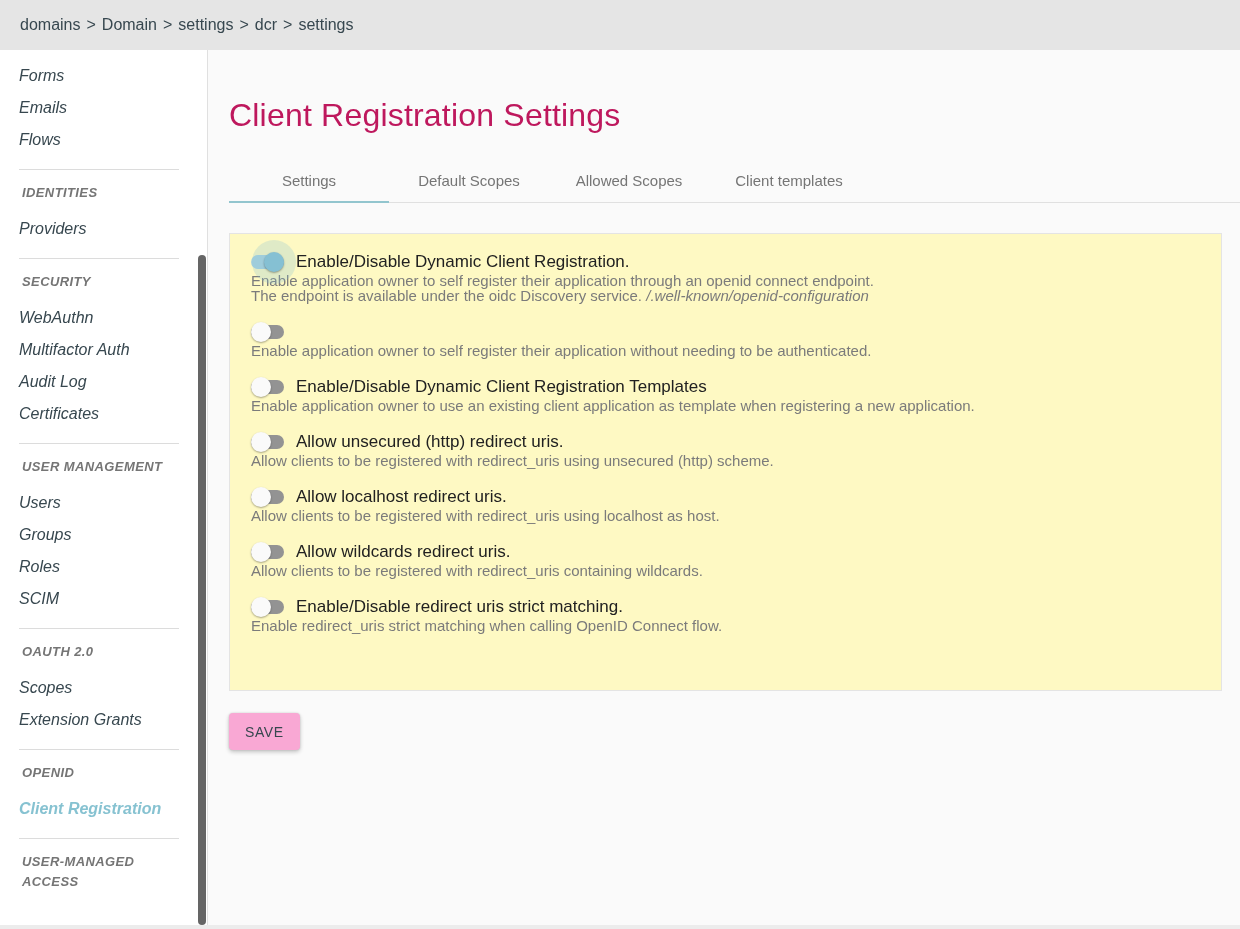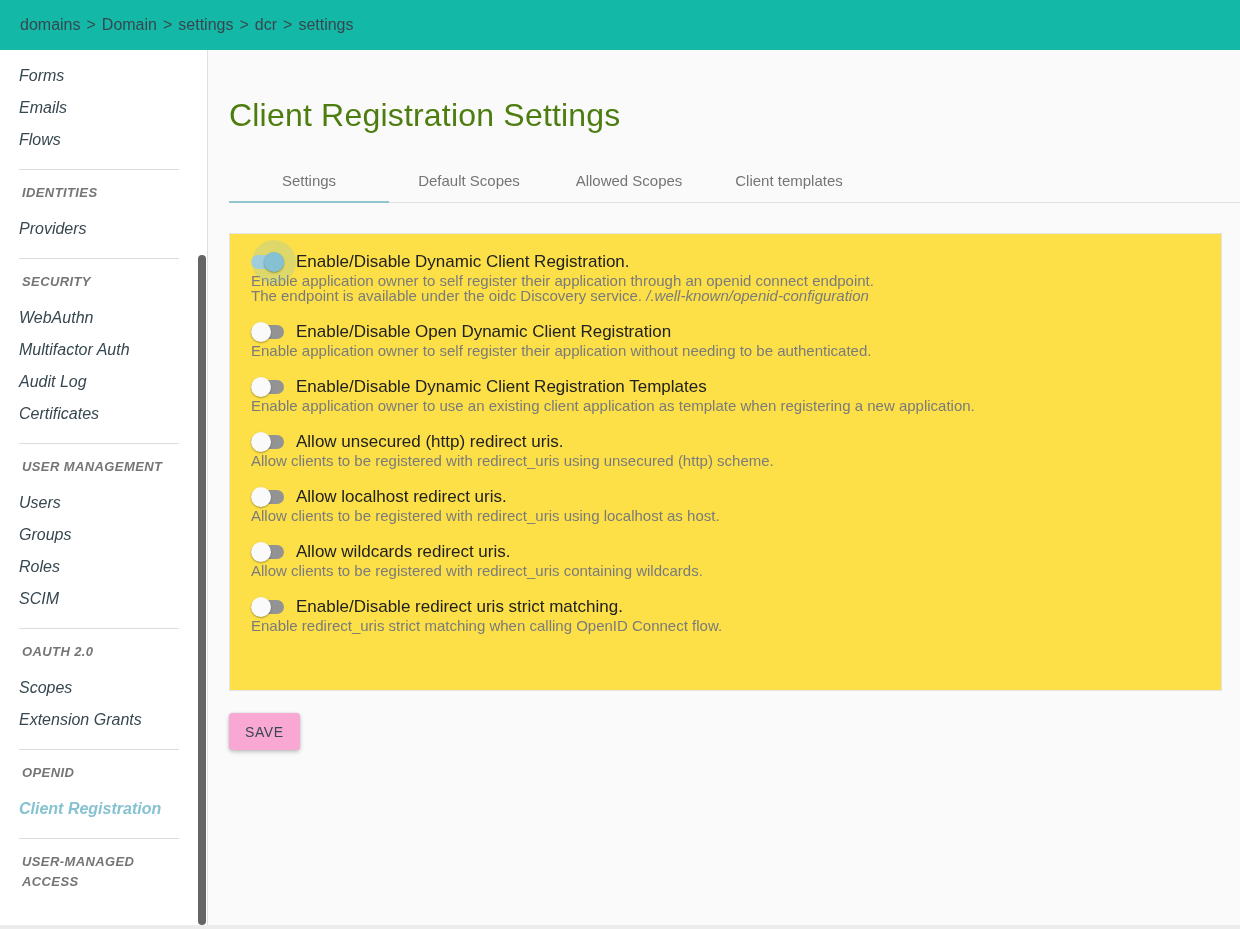--- a/index.html
+++ b/index.html
@@ -3,21 +3,21 @@
 <meta charset="utf-8">
 <style>
   * { box-sizing: border-box; }
   html,body { margin:0; padding:0; }
   body {
     width:1240px; height:929px; position:relative; overflow:hidden;
     background:#ffffff; font-family:"Liberation Sans", sans-serif;
     color:#37474f;
   }
   
-  .header { height:50px; display:flex; align-items:center; padding-left:20px; background:#14b8a6; }
+  .header { height:50px; display:flex; align-items:center; padding-left:20px; background:#e5e5e5; }
   .breadcrumb { font-size:16px; color:#37474f; }
   .bc-item { color:#37474f; }
   .bc-item.link { cursor:pointer; }
   .bc-sep { color:#37474f; margin:0 6px; }
 
   .layout { display:flex; height:879px; }
 
   
   .sidebar {
     width:208px; min-width:208px; background:#fff; position:relative;
@@ -34,35 +34,35 @@
     letter-spacing:0.4px; line-height:20px; margin:4px 0 10px; width:165px;
   }
   .sidebar-scrollbar {
     position:absolute; top:205px; left:198px; width:8px; height:670px;
     background:#656565; border-radius:4px; cursor:pointer;
   }
 
   
   .main { flex:1; background:#fafafa; padding:0 18px 0 21px; position:relative; }
   .page-title {
-    font-size:32px; font-weight:400; color:#4d7c0f; margin:46px 0 0 0;
+    font-size:32px; font-weight:400; color:#be185d; margin:46px 0 0 0;
     letter-spacing:0.2px; line-height:38px;
   }
   .tabs { display:flex; border-bottom:1px solid #e0e0e0; margin-top:24px; margin-right:-18px; }
   .tab {
     width:160px; height:44px; display:flex; align-items:center; justify-content:center;
     font-size:15px; color:#757575; cursor:pointer; position:relative; white-space:nowrap;
   }
   .tab.active::after {
     content:""; position:absolute; left:0; right:0; bottom:-1px; height:2px;
     background:var(--tab-underline,#92c5ce);
   }
 
   .card {
-    margin-top:30px; background:#fde047; border:1px solid #e4e4e4;
+    margin-top:30px; background:#fef9c3; border:1px solid #e4e4e4;
     height:458px; padding:18px 20px 20px 21px;
   }
   .setting { margin-bottom:19px; }
   .setting-head { display:flex; align-items:center; }
   .setting-label { font-size:17px; color:#212121; margin-left:12px; }
   .setting-desc { font-size:15px; color:#7b7b7b; line-height:15px; margin-top:1px; }
   .setting-desc em { font-style:italic; }
 
   
   .toggle { position:relative; width:33px; height:20px; flex:0 0 33px; cursor:pointer; }
@@ -153,21 +153,20 @@
             <span class="setting-label">Enable/Disable Dynamic Client Registration.</span>
           </div>
           <div class="setting-desc"><span>Enable application owner to self register their application through an openid connect endpoint.</span><br><span>The endpoint is available under the oidc Discovery service. </span><em>/.well-known/openid-configuration</em></div>
         </div>
         <div class="setting">
           <div class="setting-head">
             <div class="toggle off">
               <div class="track"></div>
               <div class="thumb"></div>
             </div>
-            <span class="setting-label">Enable/Disable Open Dynamic Client Registration</span>
           </div>
           <div class="setting-desc"><span>Enable application owner to self register their application without needing to be authenticated.</span></div>
         </div>
         <div class="setting">
           <div class="setting-head">
             <div class="toggle off">
               <div class="track"></div>
               <div class="thumb"></div>
             </div>
             <span class="setting-label">Enable/Disable Dynamic Client Registration Templates</span>

